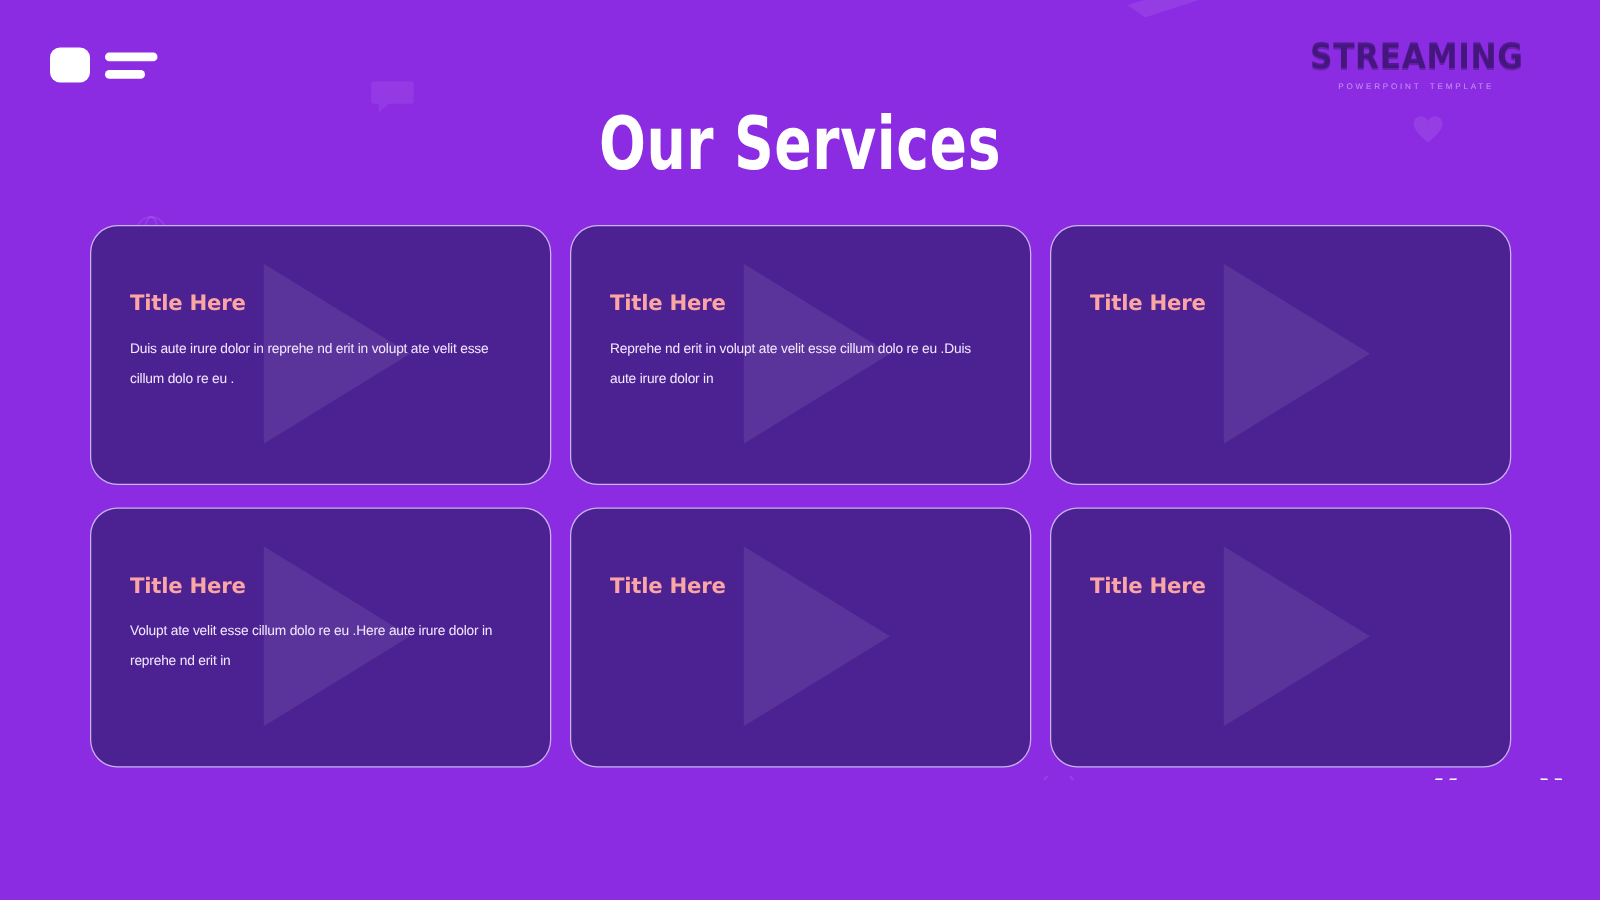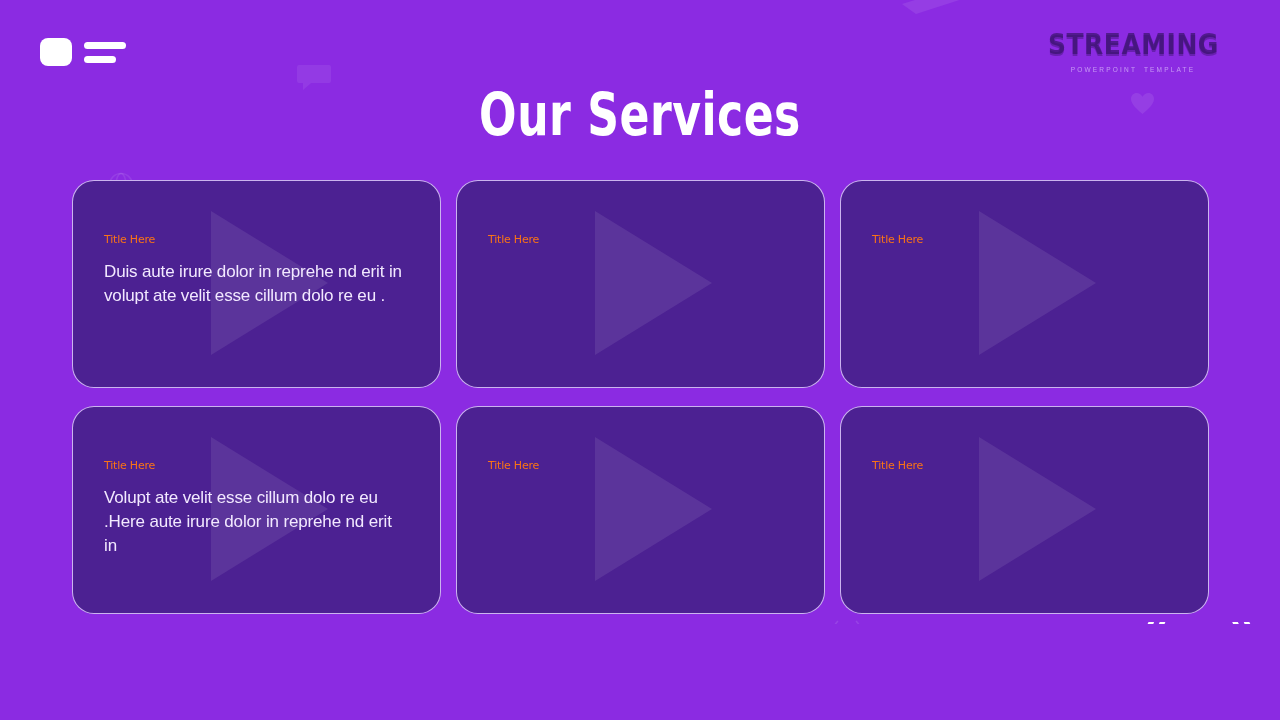--- a/index.html
+++ b/index.html
@@ -127,28 +127,28 @@
     border-top: 72px solid transparent;
     border-bottom: 72px solid transparent;
     pointer-events: none;
   }
   .card-inner {
     position: relative;
     padding: 52px 34px 0 31px;
   }
   .card-title {
     font-family: "DejaVu Sans", sans-serif;
-    font-weight: normal;
-    font-size: 11px;
-    color: #f97316;
+    font-weight: bold;
+    font-size: 17px;
+    color: #fca5a5;
     letter-spacing: -0.2px;
     margin-bottom: 14px;
   }
   .card-body {
-    font-size: 17px;
+    font-size: 11px;
     line-height: 24px;
     color: #f2e9ff;
     letter-spacing: -0.15px;
     max-width: 305px;
   }
 
   
   .player {
     position: absolute;
     left: 390px;
@@ -305,20 +305,21 @@
       <div class="card-inner">
         <div class="card-title">Title Here</div>
         <div class="card-body">Duis aute irure dolor in reprehe nd erit in volupt ate velit esse cillum dolo re eu .</div>
       </div>
     </div>
 
     <div class="card">
       <div class="card-play"></div>
       <div class="card-inner">
         <div class="card-title">Title Here</div>
+        <div class="card-body">Reprehe nd erit in volupt ate velit esse cillum dolo re eu .Duis aute irure dolor in</div>
       </div>
     </div>
 
     <div class="card">
       <div class="card-play"></div>
       <div class="card-inner">
         <div class="card-title">Title Here</div>
       </div>
     </div>
 

